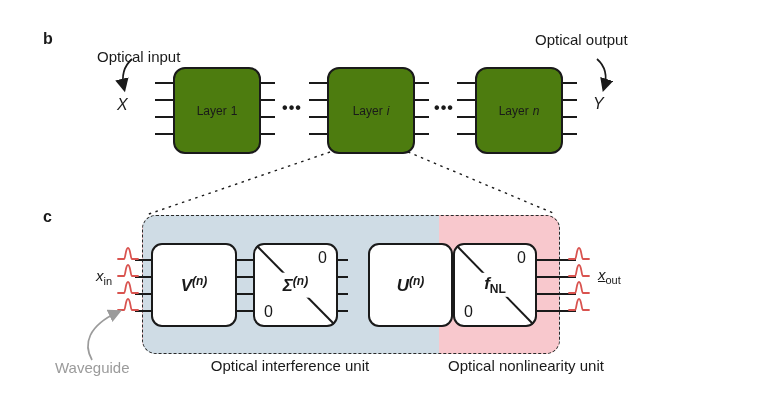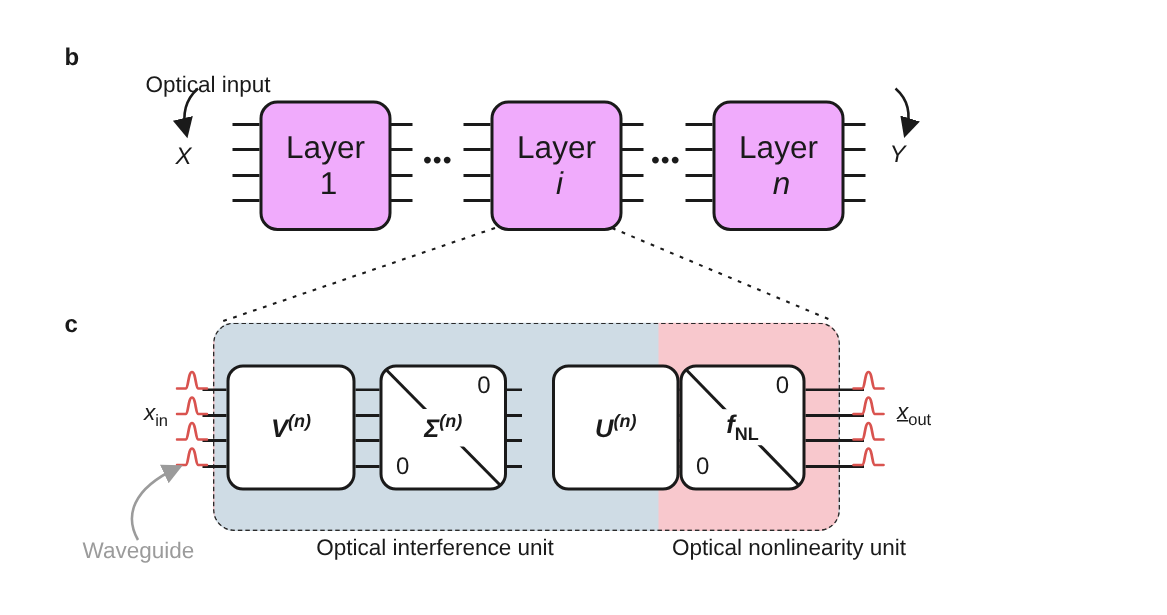--- a/index.html
+++ b/index.html
@@ -7,22 +7,22 @@
     position:relative;width:778px;height:410px;background:#ffffff;
     font-family:"Liberation Sans",sans-serif;color:#1a1a1a;overflow:hidden;
   }
   .abs{position:absolute;}
   .panel-label{font-weight:bold;font-size:16px;}
   .caption{font-size:15px;white-space:nowrap;}
   .var{font-size:16px;font-style:italic;}
   
   .layer-box{
     position:absolute;width:84px;height:83px;border:2px solid #1a1a1a;border-radius:12px;
-    background:#f0abfc;display:flex;align-items:center;justify-content:center;
-    font-size:21px;white-space:nowrap;flex-direction:column;
+    background:#4d7c0f;display:flex;align-items:center;justify-content:center;
+    font-size:12px;white-space:nowrap;
   }
   .layer-box .idx{margin-left:4px;}
   .it{font-style:italic;}
   
   .stubs{
     position:absolute;height:53px;
     background-image:repeating-linear-gradient(to bottom,#1a1a1a 0,#1a1a1a 2px,transparent 2px,transparent 17px);
   }
   .dots{position:absolute;width:34px;text-align:center;font-size:16px;letter-spacing:1px;font-weight:bold;}
   
@@ -56,20 +56,21 @@
 
 <div class="canvas">
 
   <svg class="abs" style="left:0;top:0;" width="778" height="410">
     <line x1="330" y1="152" x2="146" y2="215" stroke="#1a1a1a" stroke-width="1.4" stroke-dasharray="2.5 4.5"></line>
     <line x1="408" y1="152" x2="553" y2="213" stroke="#1a1a1a" stroke-width="1.4" stroke-dasharray="2.5 4.5"></line>
   </svg>
 
   <div class="abs panel-label" style="left:43px;top:30px;">b</div>
   <div class="abs caption" style="left:97px;top:31px;margin-top:17px;">Optical input</div>
+  <div class="abs caption" style="left:535px;top:31px;">Optical output</div>
 
   <svg class="abs" style="left:112px;top:56px;" width="24" height="40">
     <defs>
         <marker id="ah1" markerWidth="9" markerHeight="9" refX="5.5" refY="4" orient="auto">
           <path d="M0 0 L8 4 L0 8 z" fill="#1a1a1a"></path>
         </marker>
       </defs>
     <path d="M20 3 C12 10 9 19 12 32" fill="none" stroke="#1a1a1a" stroke-width="1.7" marker-end="url(#ah1)"></path>
   </svg>
   <svg class="abs" style="left:592px;top:56px;" width="24" height="40">

